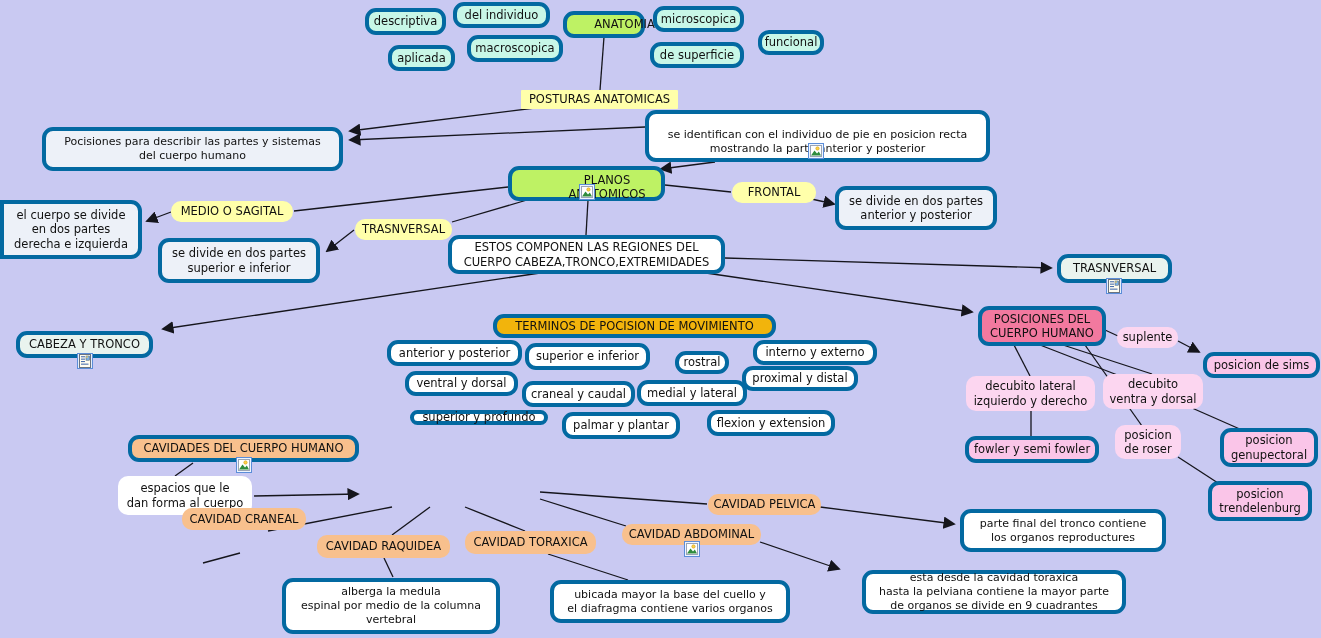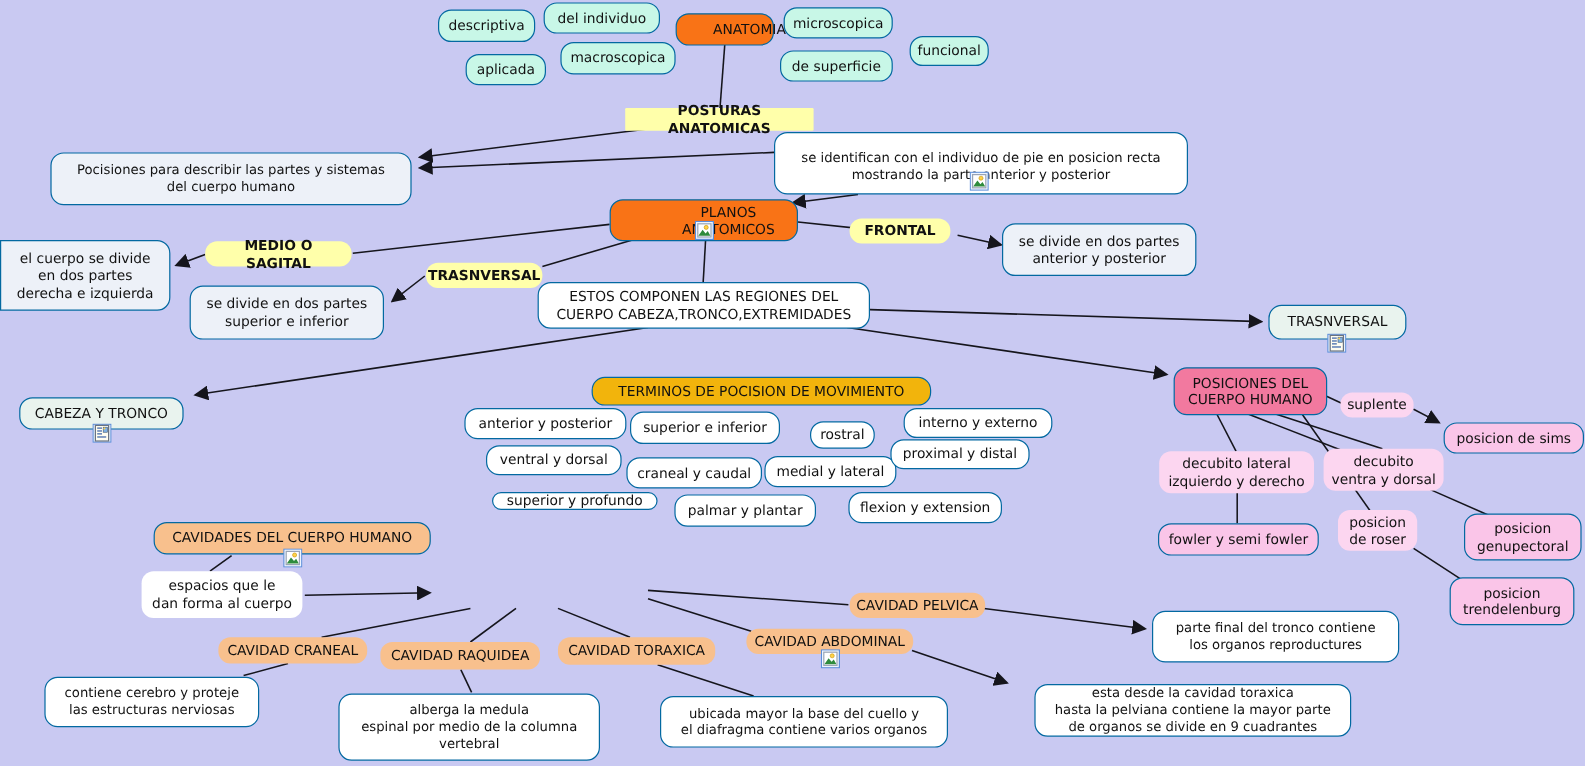--- a/index.html
+++ b/index.html
@@ -7,26 +7,26 @@
   #canvas{position:relative;width:1321px;height:638px;background:#c9c9f2;overflow:hidden;}
   #lines{position:absolute;left:0;top:0;width:1321px;height:638px;}
   .node{
     position:absolute;box-sizing:border-box;
     display:flex;align-items:center;justify-content:center;
     text-align:center;color:#111;
     font-size:11.5px;line-height:1.25;white-space:pre-line;
     padding:1px 4px;
   }
   .small{font-size:11px;}
-  .bordered{border:1px solid #0369a1;border-radius:11px;}
+  .bordered{border:4px solid #0369a1;border-radius:11px;}
   .pill{border-radius:10px;}
   .sq{border-radius:1px;}
   .cyan{background:#c8f7e7;}
-  .yellow{background:#f97316;padding-left:45px;}
-  .paleyellow{background:#ffffaa;font-weight:bold;}
+  .yellow{background:#bef264;padding-left:45px;}
+  .paleyellow{background:#ffffaa;}
   .amber{background:#f2b40c;}
   .orange{background:#f8c08d;}
   .pinkstrong{background:#f2799f;}
   .pinklight{background:#fcd6f0;}
   .pinkmid{background:#fac5e8;}
   .whitebg{background:#ffffff;}
   .mint{background:#e9f3ee;}
   .grayblue{background:#edf1f8;}
   .res-icon{position:absolute;width:16px;height:16px;display:block;}
   .res-icon svg{display:block;}
@@ -109,21 +109,21 @@
   <div class="node yellow bordered" style="left:508px;top:166px;width:157px;height:35px;align-items:flex-start;padding-top:3px">PLANOS ANATOMICOS</div>
   <span class="res-icon" style="left:579px;top:184px">
     <svg width="16" height="16" viewBox="0 0 16 16">
         <rect x="0.5" y="0.5" width="15" height="15" fill="#eef5ff" stroke="#5b8dd9"></rect>
         <rect x="2.5" y="2.5" width="11" height="11" fill="#ffffff" stroke="#9aa4b5"></rect>
         <circle cx="9.5" cy="5.5" r="1.7" fill="#ffd24a" stroke="#c79200" stroke-width="0.5"></circle>
         <path d="M3 12.5 L6.5 7.5 L9 10.5 L10.8 8.6 L13 12.5 Z" fill="#2e8b3d"></path>
       </svg>
   </span>
 
-  <div class="node paleyellow pill" style="left:708px;top:182px;width:84px;height:21px">FRONTAL</div>
+  <div class="node paleyellow pill" style="left:732px;top:182px;width:84px;height:21px">FRONTAL</div>
   <div class="node grayblue bordered" style="left:835px;top:186px;width:162px;height:44px">se divide en dos partes
 anterior y posterior</div>
 
   <div class="node paleyellow pill" style="left:171px;top:201px;width:122px;height:21px">MEDIO O SAGITAL</div>
   <div class="node grayblue bordered" style="left:0px;top:200px;width:142px;height:59px;border-radius:0 11px 11px 0">el cuerpo se divide
 en dos partes
 derecha e izquierda</div>
 
   <div class="node paleyellow pill" style="left:355px;top:219px;width:97px;height:21px">TRASNVERSAL</div>
   <div class="node grayblue bordered" style="left:158px;top:238px;width:162px;height:45px">se divide en dos partes
@@ -195,37 +195,35 @@
         <rect x="0.5" y="0.5" width="15" height="15" fill="#eef5ff" stroke="#5b8dd9"></rect>
         <rect x="2.5" y="2.5" width="11" height="11" fill="#ffffff" stroke="#9aa4b5"></rect>
         <circle cx="9.5" cy="5.5" r="1.7" fill="#ffd24a" stroke="#c79200" stroke-width="0.5"></circle>
         <path d="M3 12.5 L6.5 7.5 L9 10.5 L10.8 8.6 L13 12.5 Z" fill="#2e8b3d"></path>
       </svg>
   </span>
   <div class="node whitebg pill" style="left:118px;top:476px;width:134px;height:39px">espacios que le
 dan forma al cuerpo</div>
 
   <div class="node orange pill" style="left:708px;top:494px;width:113px;height:21px">CAVIDAD PELVICA</div>
-  <div class="node orange pill" style="left:182px;top:531px;width:124px;height:22px">CAVIDAD CRANEAL</div>
+  <div class="node orange pill" style="left:182px;top:508px;width:124px;height:22px">CAVIDAD CRANEAL</div>
   <div class="node orange pill" style="left:317px;top:535px;width:133px;height:23px">CAVIDAD RAQUIDEA</div>
   <div class="node orange pill" style="left:465px;top:531px;width:131px;height:23px">CAVIDAD TORAXICA</div>
   <div class="node orange pill" style="left:622px;top:524px;width:139px;height:21px">CAVIDAD ABDOMINAL</div>
   <span class="res-icon" style="left:684px;top:541px">
     <svg width="16" height="16" viewBox="0 0 16 16">
         <rect x="0.5" y="0.5" width="15" height="15" fill="#eef5ff" stroke="#5b8dd9"></rect>
         <rect x="2.5" y="2.5" width="11" height="11" fill="#ffffff" stroke="#9aa4b5"></rect>
         <circle cx="9.5" cy="5.5" r="1.7" fill="#ffd24a" stroke="#c79200" stroke-width="0.5"></circle>
         <path d="M3 12.5 L6.5 7.5 L9 10.5 L10.8 8.6 L13 12.5 Z" fill="#2e8b3d"></path>
       </svg>
   </span>
 
   <div class="node whitebg bordered small" style="left:960px;top:509px;width:206px;height:43px">parte final del tronco contiene
 los organos reproductures</div>
-  <div class="node whitebg bordered small" style="left:37px;top:564px;width:179px;height:42px">contiene cerebro y proteje
-las estructuras nerviosas</div>
   <div class="node whitebg bordered small" style="left:282px;top:578px;width:218px;height:56px">alberga la medula
 espinal por medio de la columna
 vertebral</div>
   <div class="node whitebg bordered small" style="left:550px;top:580px;width:240px;height:43px">ubicada mayor la base del cuello y
 el diafragma contiene varios organos</div>
   <div class="node whitebg bordered small" style="left:862px;top:570px;width:264px;height:44px">esta desde la cavidad toraxica
 hasta la pelviana contiene la mayor parte
 de organos se divide en 9 cuadrantes</div>
 
 </div>

